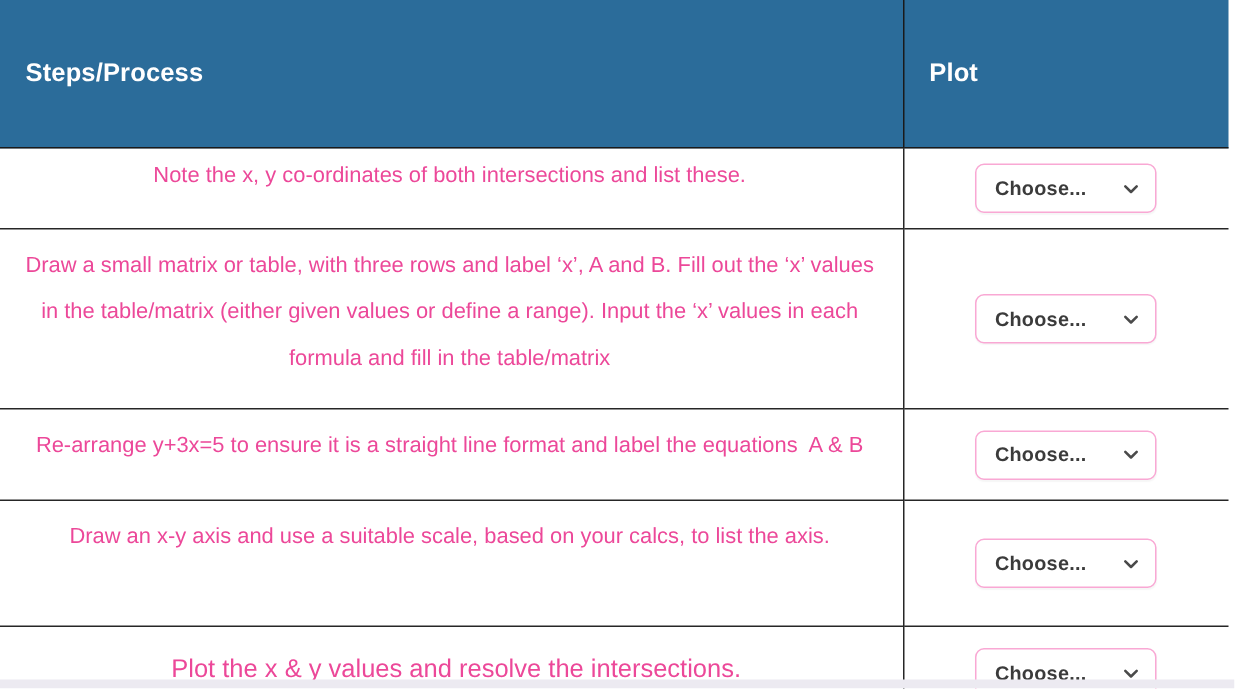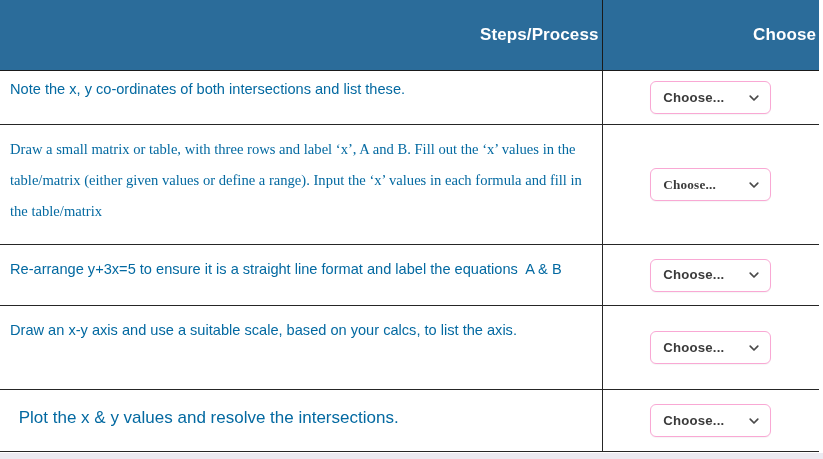--- a/index.html
+++ b/index.html
@@ -45,52 +45,53 @@
   }
 
   table.steps-table col.col-steps { width: 602px; }
   table.steps-table col.col-order  { width: 217px; }
 
   thead th {
     background: #2B6C9A;
     color: #ffffff;
     font-size: 17px;
     font-weight: bold;
-    text-align: right;
+    text-align: left;
     height: 64px;
-    padding: 3px;
+    padding: 17px;
     border: 1px solid #1a1a1a;
     border-top: none;
     letter-spacing: 0.1px;
   }
   thead th.th-steps { border-left: none; }
   thead th.th-order { border-right: none; }
 
   tbody td {
     border: 1px solid #262626;
     padding: 0;
     vertical-align: middle;
     background: #ffffff;
   }
   tbody td.cell-steps {
     border-left: none;
     padding: 9px 12px 10px 10px;
-    color: #0369a1;
+    color: #ec4899;
     font-size: 14.6px;
     line-height: 2.14;
     vertical-align: top;
+    text-align: center;
   }
   tbody td.cell-order {
     border-right: none;
     text-align: center;
   }
 
   
   tr.r1 { height: 54px; }
-  tr.r2 { height: 120px; font-family: Liberation Serif, serif; }
+  tr.r2 { height: 120px; }
   tr.r3 { height: 61px; }
   tr.r4 { height: 84px; }
   tr.r5 { height: 62px; }
 
   tr.r1 td.cell-steps { padding-top: 10px; line-height: 1.2; }
   tr.r3 td.cell-steps { padding-top: 9px; }
   tr.r4 td.cell-steps { padding-top: 9px; }
   tr.r5 td.cell-steps {
     font-size: 17px;
     line-height: 1.2;
@@ -144,21 +145,21 @@
 
   <div class="table-wrap">
     <table class="steps-table">
       <colgroup>
         <col class="col-steps">
         <col class="col-order">
       </colgroup>
       <thead>
         <tr>
           <th class="th-steps">Steps/Process</th>
-          <th class="th-order">Choose</th>
+          <th class="th-order">Plot</th>
         </tr>
       </thead>
       <tbody>
 
         <tr class="r1">
           <td class="cell-steps">
             <span class="step-text">Note the x, y co-ordinates of both intersections and list these.</span>
           </td>
           <td class="cell-order">
             <div class="dropdown">

